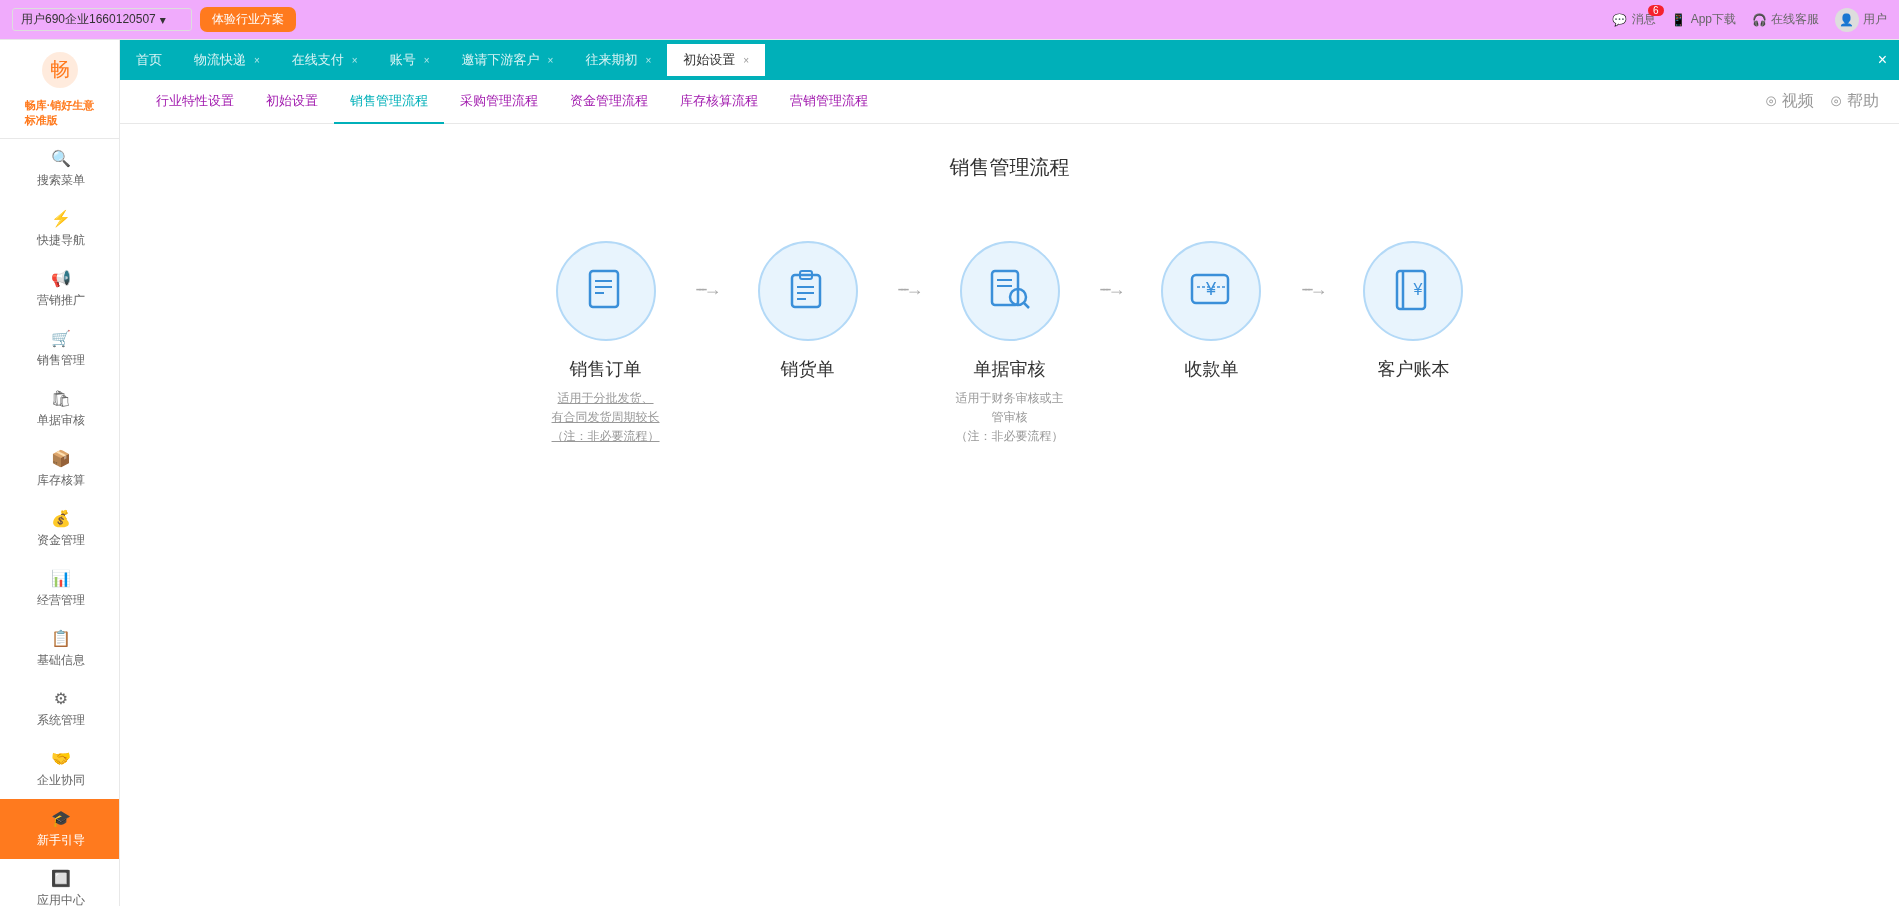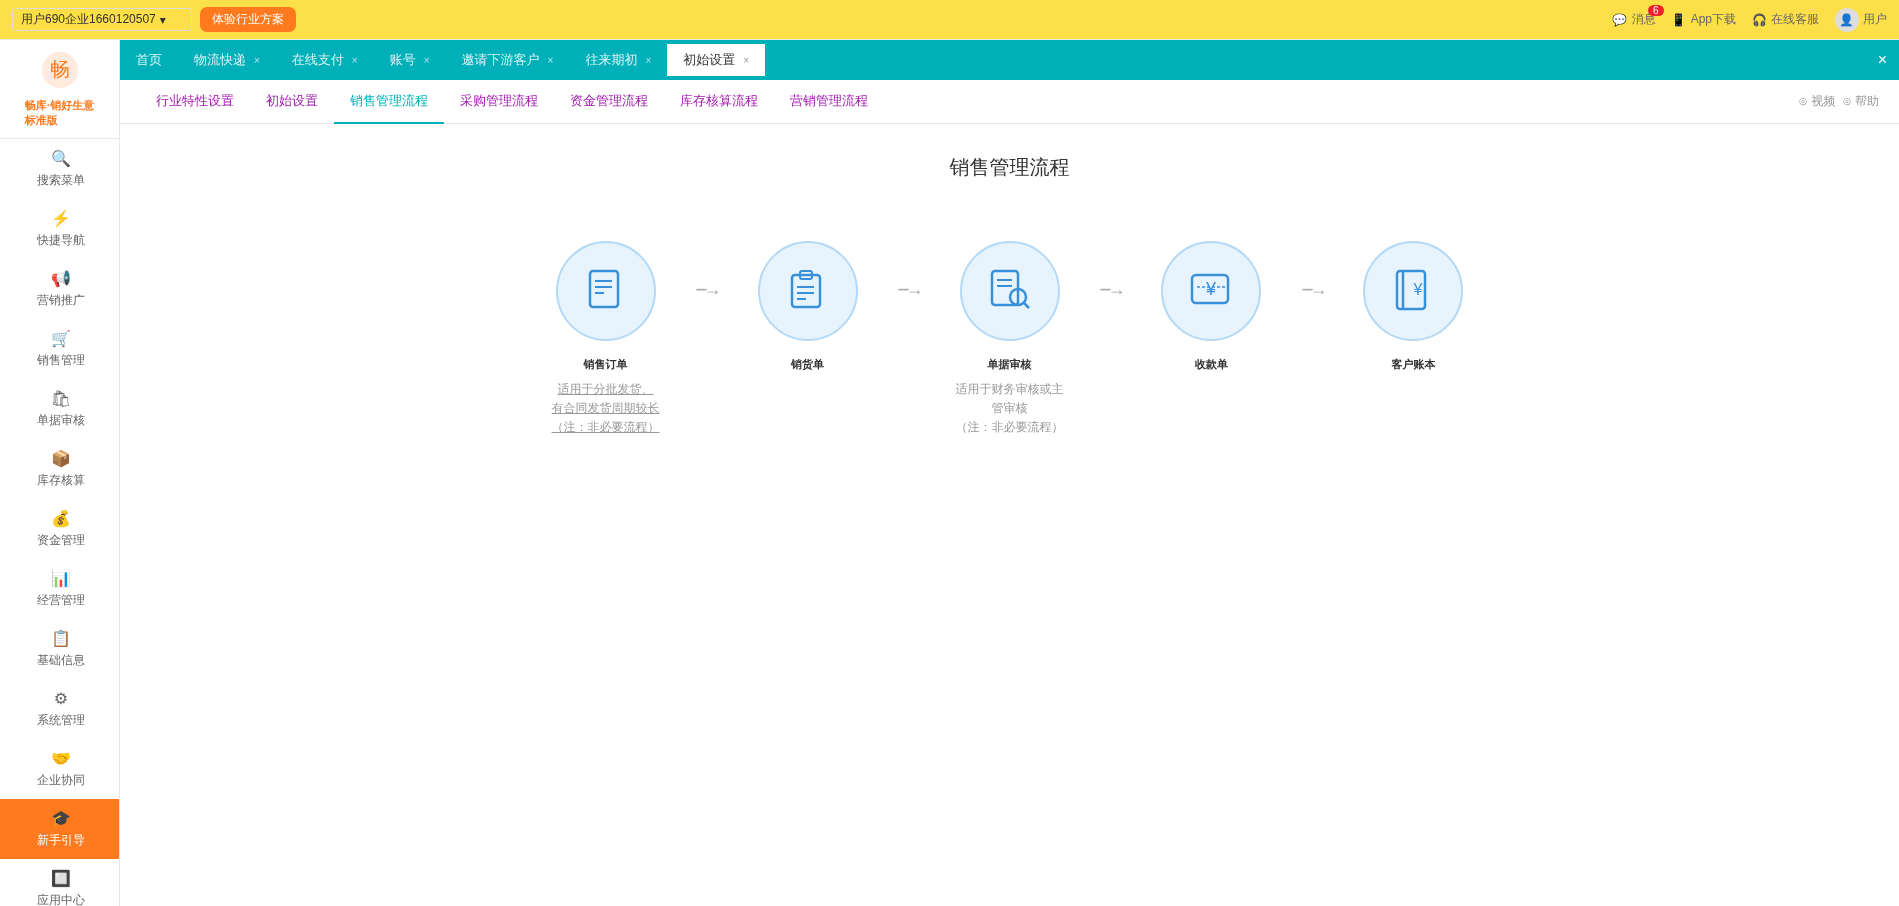--- a/index.html
+++ b/index.html
@@ -1,19 +1,19 @@
 <!DOCTYPE html>
 <html><head>
   <meta charset="utf-8">
   <style>
     * { box-sizing: border-box; margin: 0; padding: 0; }
     body { font-family: 'Microsoft YaHei', Arial, sans-serif; font-size: 13px; background: #f5f5f5; color: #333; display: flex; flex-direction: column; height: 100vh; overflow: hidden; }
 
     
-    .top-bar { height: 40px; background: #fde047; display: flex; align-items: center; justify-content: space-between; padding: 0 12px; border-bottom: 1px solid #e8e8e8; z-index: 100; }
+    .top-bar { height: 40px; background: #f0abfc; display: flex; align-items: center; justify-content: space-between; padding: 0 12px; border-bottom: 1px solid #e8e8e8; z-index: 100; }
     .top-bar-left { display: flex; align-items: center; gap: 8px; }
     .user-select { border: 1px solid #ddd; border-radius: 3px; padding: 2px 8px; font-size: 12px; color: #333; cursor: pointer; display: flex; align-items: center; gap: 4px; min-width: 180px; }
     .trial-btn { background: #ff7a1e; color: #fff; border: none; border-radius: 7px; padding: 4px 12px; font-size: 12px; cursor: pointer; }
     .top-bar-right { display: flex; align-items: center; gap: 16px; font-size: 12px; color: #666; }
     .top-bar-right .icon-item { display: flex; align-items: center; gap: 4px; cursor: pointer; position: relative; }
     .badge { background: #f5222d; color: #fff; border-radius: 10px; font-size: 10px; padding: 0 4px; min-width: 16px; text-align: center; position: absolute; top: -6px; right: -8px; }
     .avatar { width: 24px; height: 24px; border-radius: 50%; background: #ddd; display: flex; align-items: center; justify-content: center; }
 
     
     .main-layout { display: flex; flex: 1; overflow: hidden; }
@@ -46,21 +46,21 @@
     .sub-tab.active { color: #00b0b9; border-bottom-color: #00b0b9; }
 
     
     .page-content { flex: 1; overflow-y: auto; background: #fff; padding: 30px 40px; }
     .page-title { text-align: center; font-size: 20px; color: #333; margin-bottom: 60px; font-weight: normal; }
 
     
     .flow-diagram { display: flex; align-items: flex-start; justify-content: center; gap: 0; flex-wrap: nowrap; }
     .flow-step { display: flex; flex-direction: column; align-items: center; width: 180px; }
     .flow-circle { width: 100px; height: 100px; border-radius: 50%; border: 2px solid #b3d9f7; background: #e8f4fd; display: flex; align-items: center; justify-content: center; margin-bottom: 16px; }
-    .flow-step-name { font-size: 11px; color: #333; margin-bottom: 8px; text-align: right; font-weight: bold; }
+    .flow-step-name { font-size: 18px; color: #333; margin-bottom: 8px; text-align: right; }
     .flow-step-desc { font-size: 12px; color: #999; text-align: center; line-height: 1.6; }
     .flow-arrow { display: flex; align-items: flex-start; padding-top: 38px; color: #999; font-size: 18px; letter-spacing: -2px; }
   </style>
 </head>
 <body>
 
 <div class="top-bar">
   <div class="top-bar-left">
     <div class="user-select">
       <span>用户690企业1660120507</span>
@@ -191,21 +191,21 @@
       </div>
 
     <div class="sub-tabs" id="sub-tabs">
       <div class="sub-tab">行业特性设置</div>
         <div class="sub-tab">初始设置</div>
         <div class="sub-tab active">销售管理流程</div>
         <div class="sub-tab">采购管理流程</div>
         <div class="sub-tab">资金管理流程</div>
         <div class="sub-tab">库存核算流程</div>
         <div class="sub-tab">营销管理流程</div>
-        <div style="margin-left:auto; display:flex; gap:7px; color:#999; font-size:12px;justify-content:flex-end;">
+        <div style="margin-left:auto; display:flex; gap:16px; color:#999; font-size:16px;justify-content:flex-end;">
         <span>⊙ <span>视频</span></span>
         <span>⊙ <span>帮助</span></span>
       </div>
     </div>
 
     <div class="page-content">
       <h2 class="page-title">销售管理流程</h2>
       <div class="flow-diagram" id="flow-diagram">
           <div class="flow-step">
             <div class="flow-circle">

